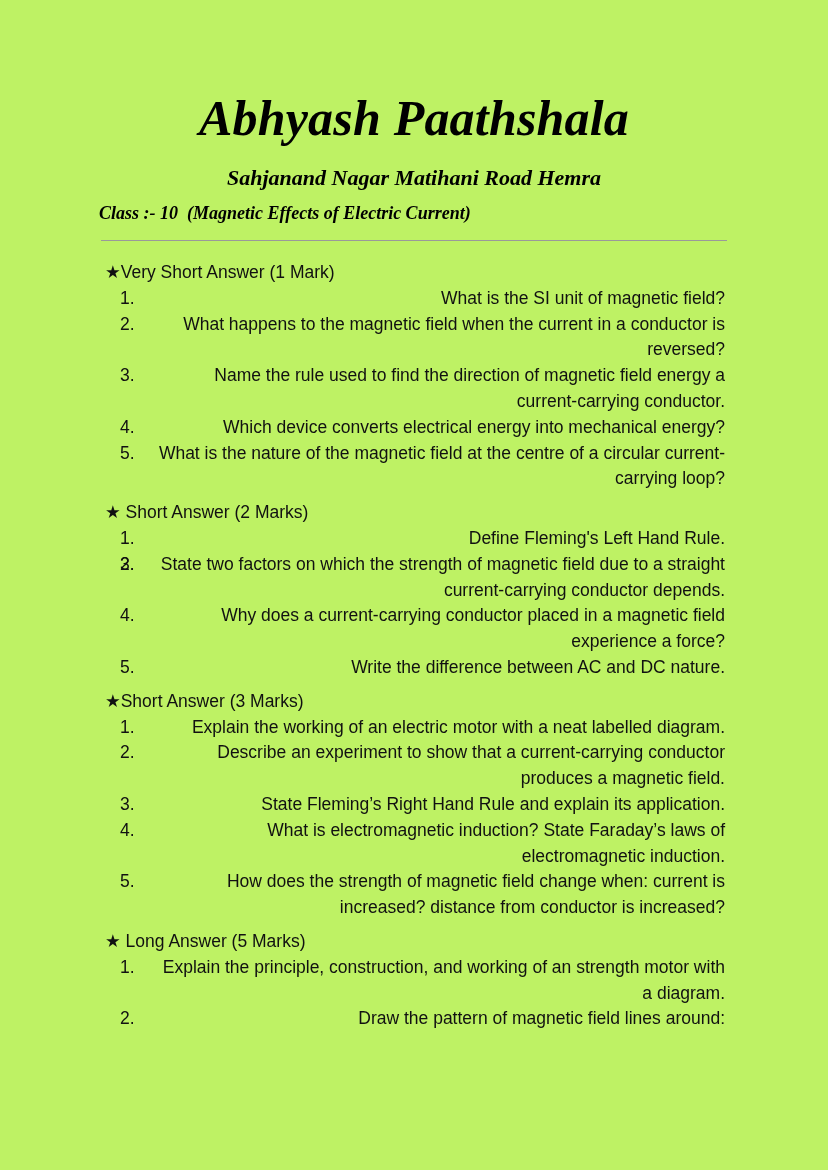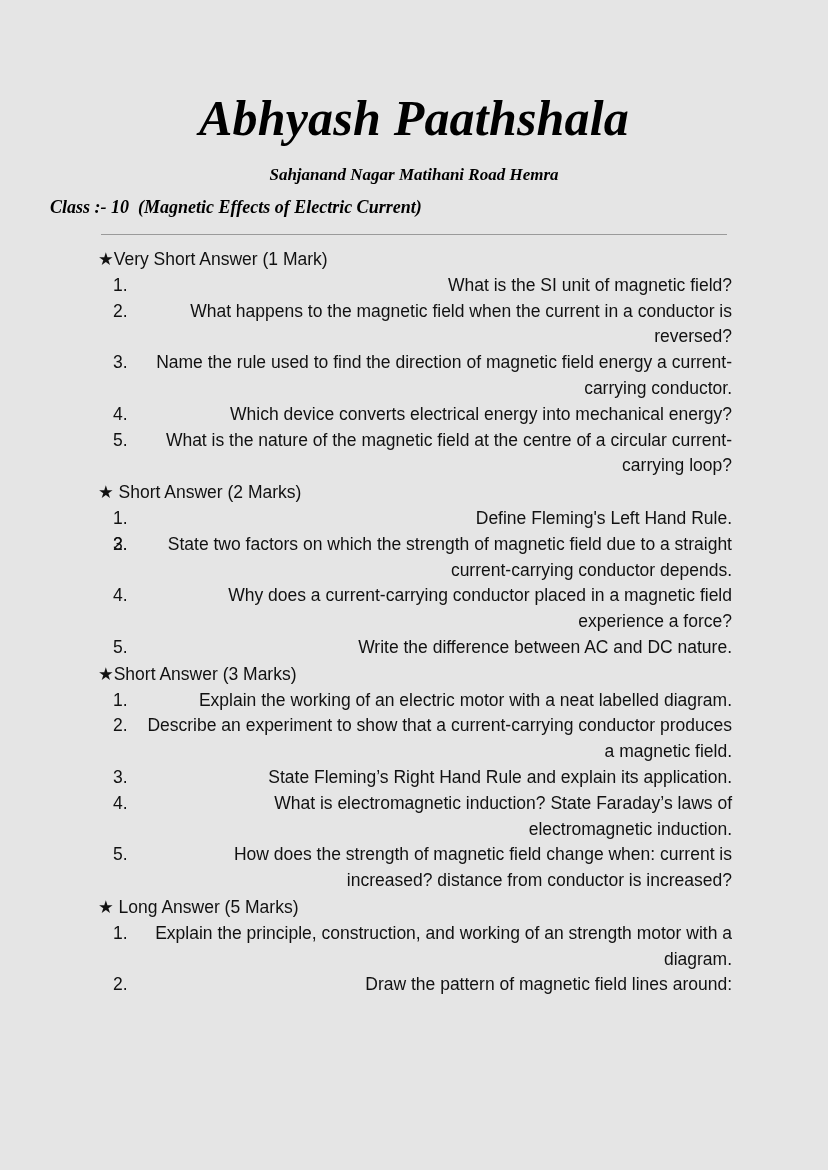--- a/index.html
+++ b/index.html
@@ -6,21 +6,21 @@
   html, body {
     margin: 0;
     padding: 0;
     background: #ffffff;
   }
 
   .page {
     position: relative;
     width: 828px;
     height: 1170px;
-    background: #e5e5e5;
+    background: #bef264;
     overflow: hidden;
     box-sizing: border-box;
     font-family: "Liberation Sans", sans-serif;
     color: #000000;
   }
 
   
   .doc-header {
     padding-top: 92px;
   }
@@ -35,53 +35,53 @@
     letter-spacing: 0.2px;
     color: #000000;
     margin: 0;
   }
 
   .doc-subtitle {
     text-align: center;
     font-family: "Liberation Serif", serif;
     font-weight: bold;
     font-style: italic;
-    font-size: 17px;
+    font-size: 22px;
     line-height: 1.2;
     color: #000000;
     margin: 20px 0 12px 0;
   }
 
   .doc-classline {
     font-family: "Liberation Serif", serif;
     font-weight: bold;
     font-style: italic;
     font-size: 18px;
     line-height: 1.2;
     color: #000000;
     margin: 11px 0 0 0;
-    padding-left: 50px;
+    padding-left: 99px;
     white-space: pre;
   }
 
   .doc-rule {
     margin: 15px auto 0 auto;
     width: 626px;
     height: 1px;
     background: #9a9a9a;
     border: 0;
   }
 
   
   .doc-body {
     padding: 11px 0 0 0;
   }
 
   .section {
-    margin: 1px;
+    margin: 8px;
   }
 
   .section-heading {
     font-family: "Liberation Sans", sans-serif;
     font-size: 17.5px;
     line-height: 25.8px;
     color: #111111;
     margin: 0;
     padding-left: 97px;
     white-space: pre;

